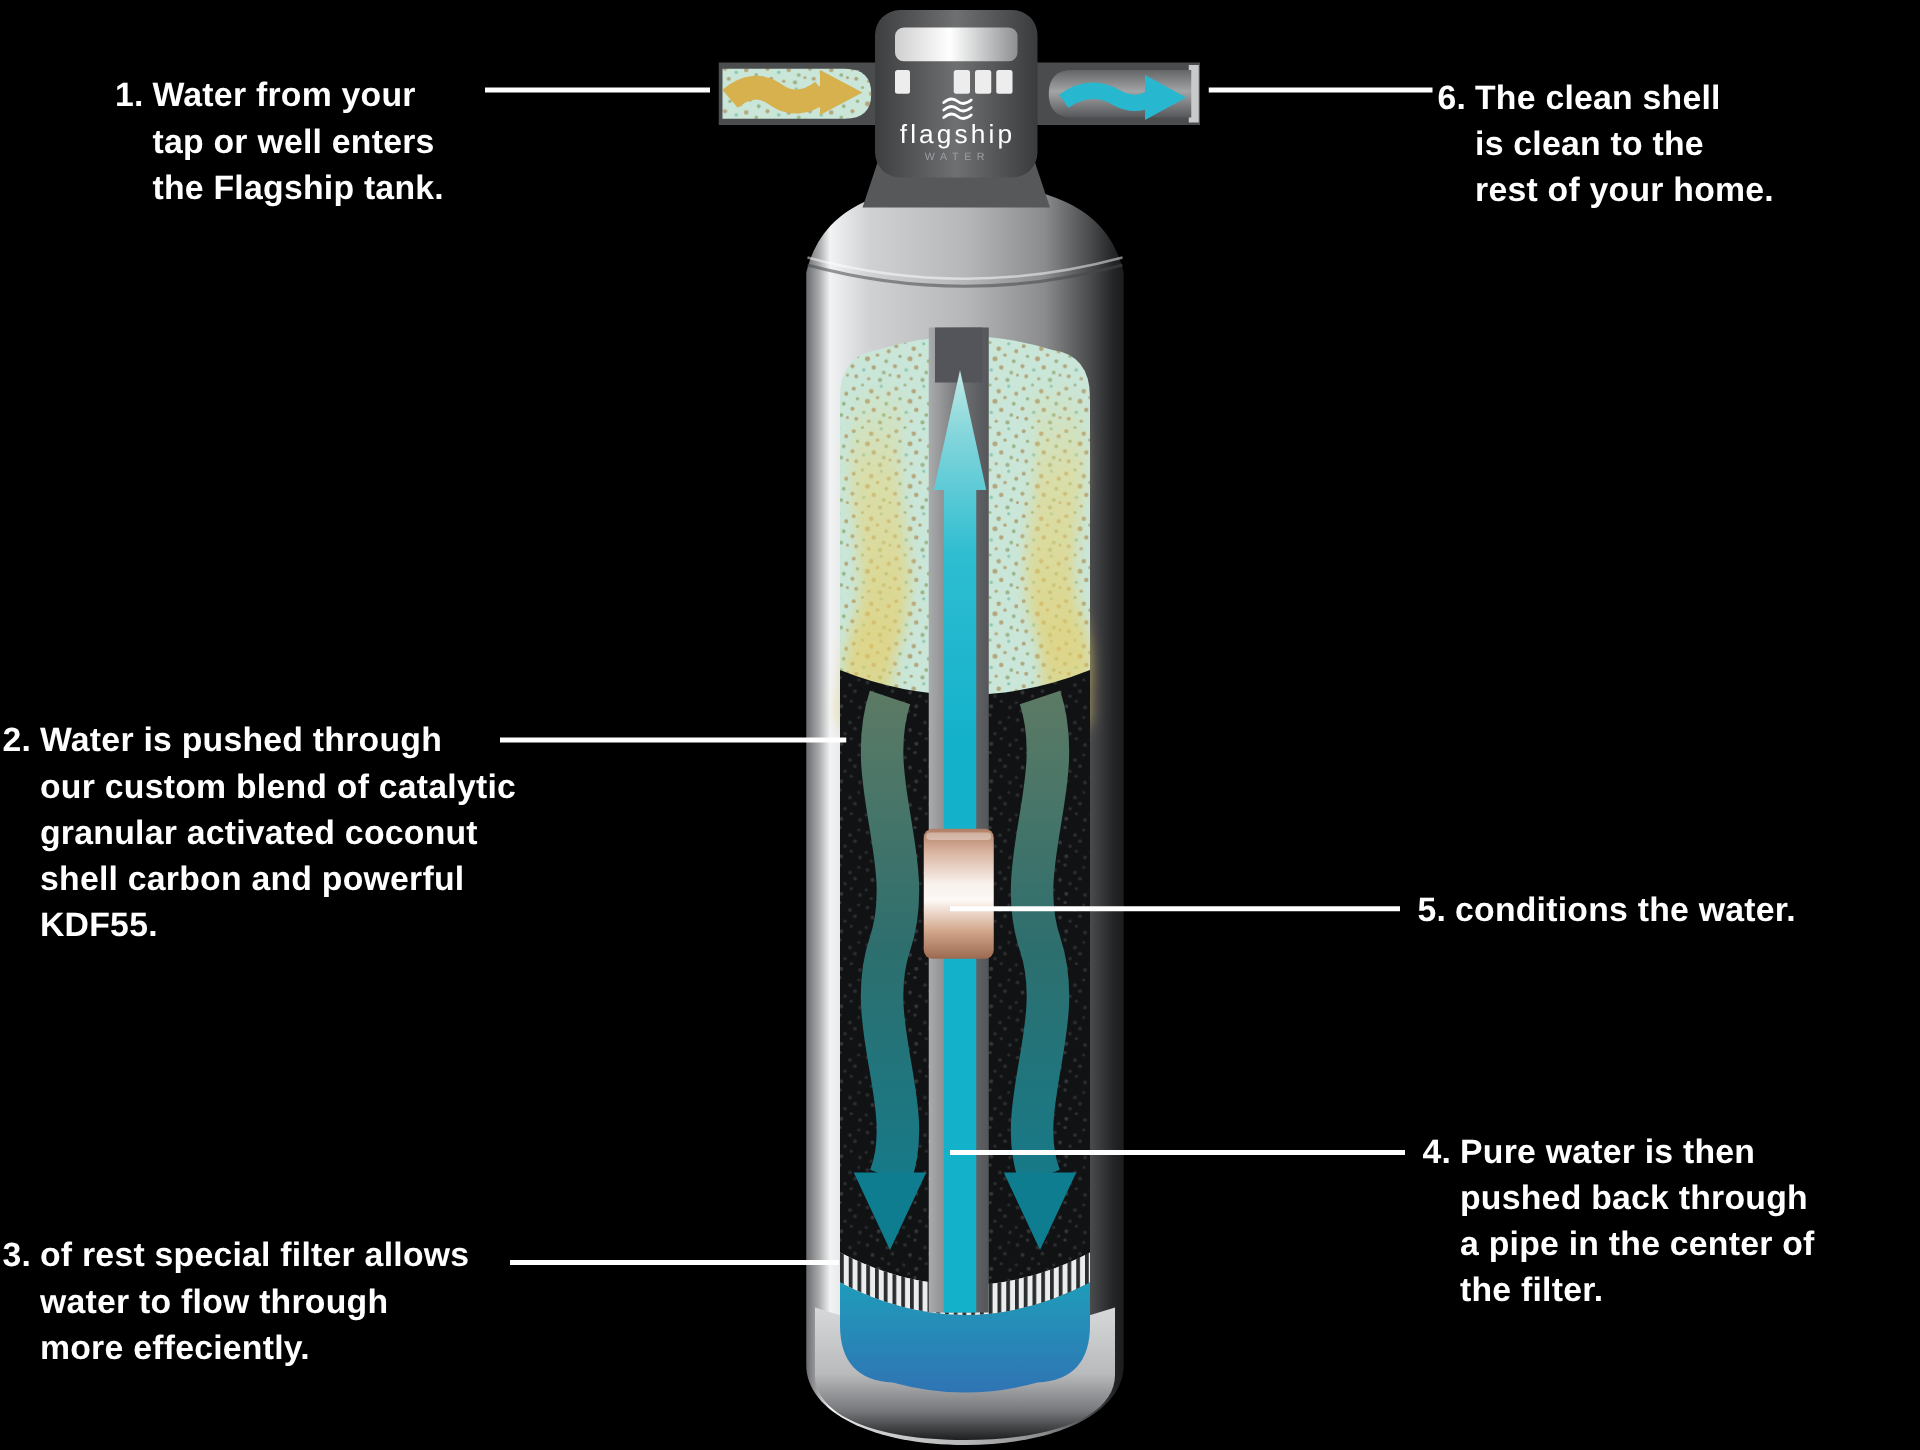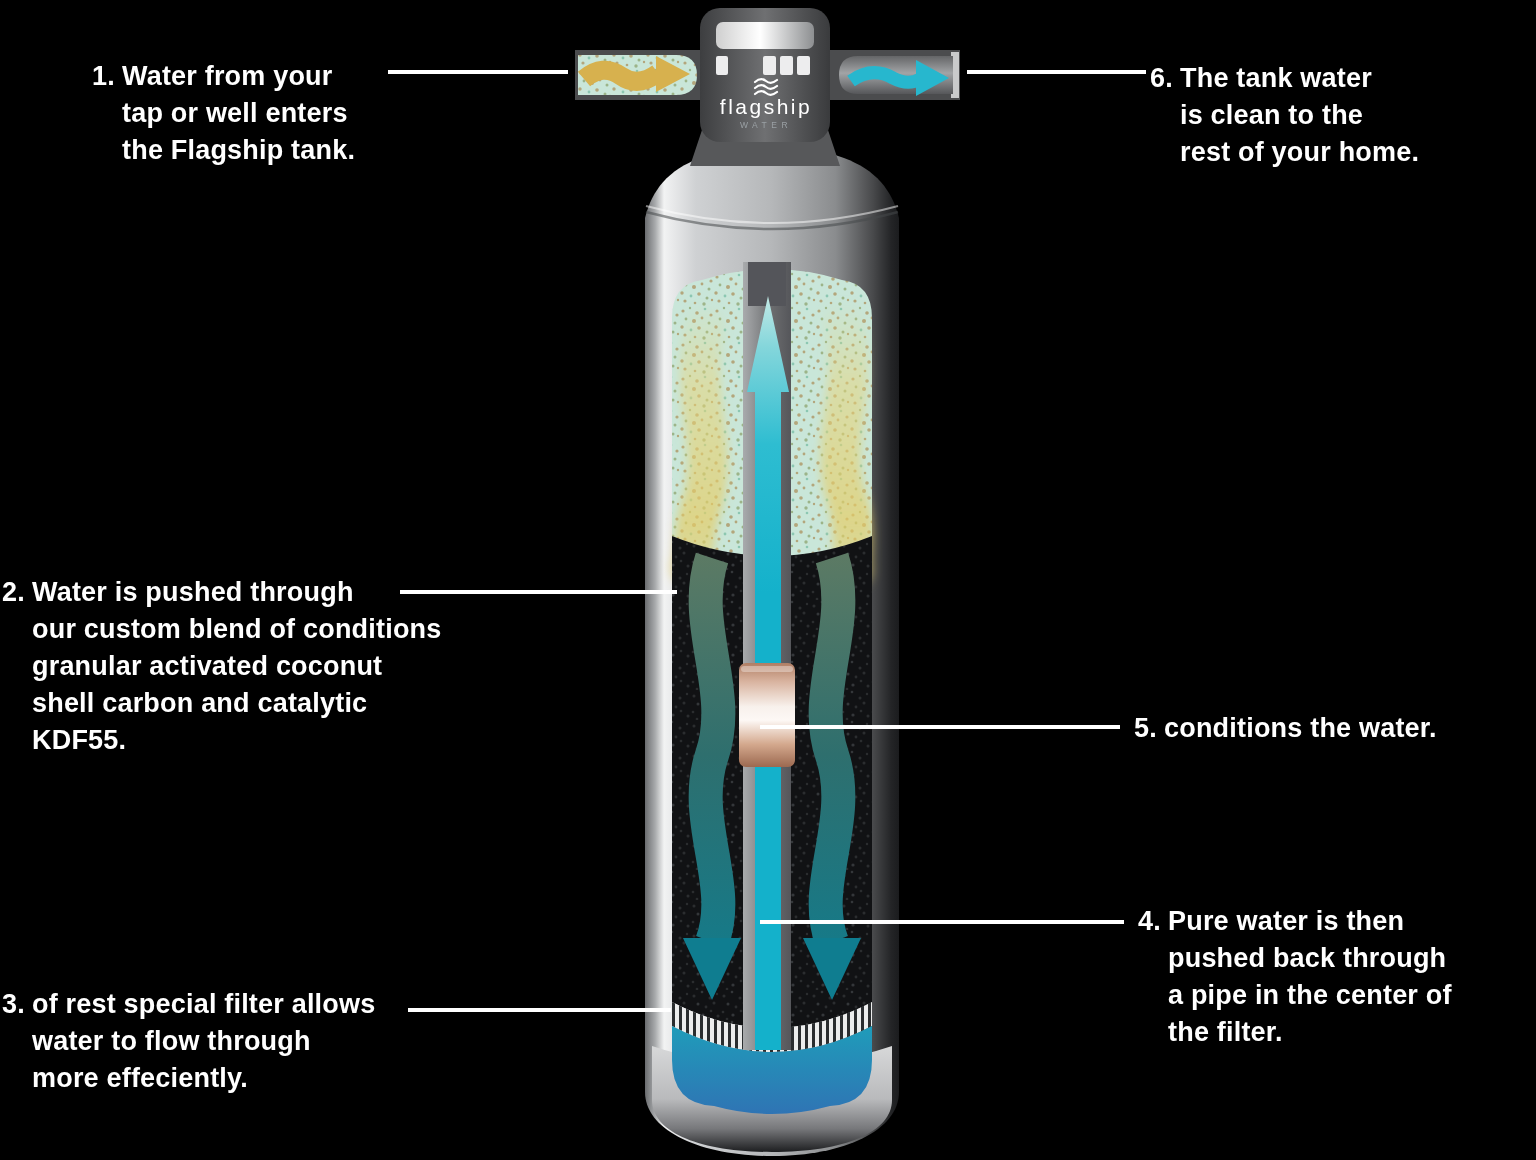--- a/index.html
+++ b/index.html
@@ -225,23 +225,23 @@
     <div>Water from your</div>
     <div>tap or well enters</div>
     <div>the Flagship tank.</div>
   </span>
 </div>
 
 <div class="callout" id="c2">
   <span class="num">2.</span>
   <span class="lines">
     <div>Water is pushed through</div>
-    <div>our custom blend of conditions</div>
+    <div>our custom blend of catalytic</div>
     <div>granular activated coconut</div>
-    <div>shell carbon and catalytic</div>
+    <div>shell carbon and powerful</div>
     <div>KDF55.</div>
   </span>
 </div>
 
 <div class="callout" id="c3">
   <span class="num">3.</span>
   <span class="lines">
     <div>of rest special filter allows</div>
     <div>water to flow through</div>
     <div>more effeciently.</div>
@@ -261,19 +261,19 @@
 <div class="callout" id="c5">
   <span class="num">5.</span>
   <span class="lines">
     <div>conditions the water.</div>
   </span>
 </div>
 
 <div class="callout" id="c6">
   <span class="num">6.</span>
   <span class="lines">
-    <div>The tank water</div>
+    <div>The clean shell</div>
     <div>is clean to the</div>
     <div>rest of your home.</div>
   </span>
 </div>
 
 </div>
 
 </body></html>

